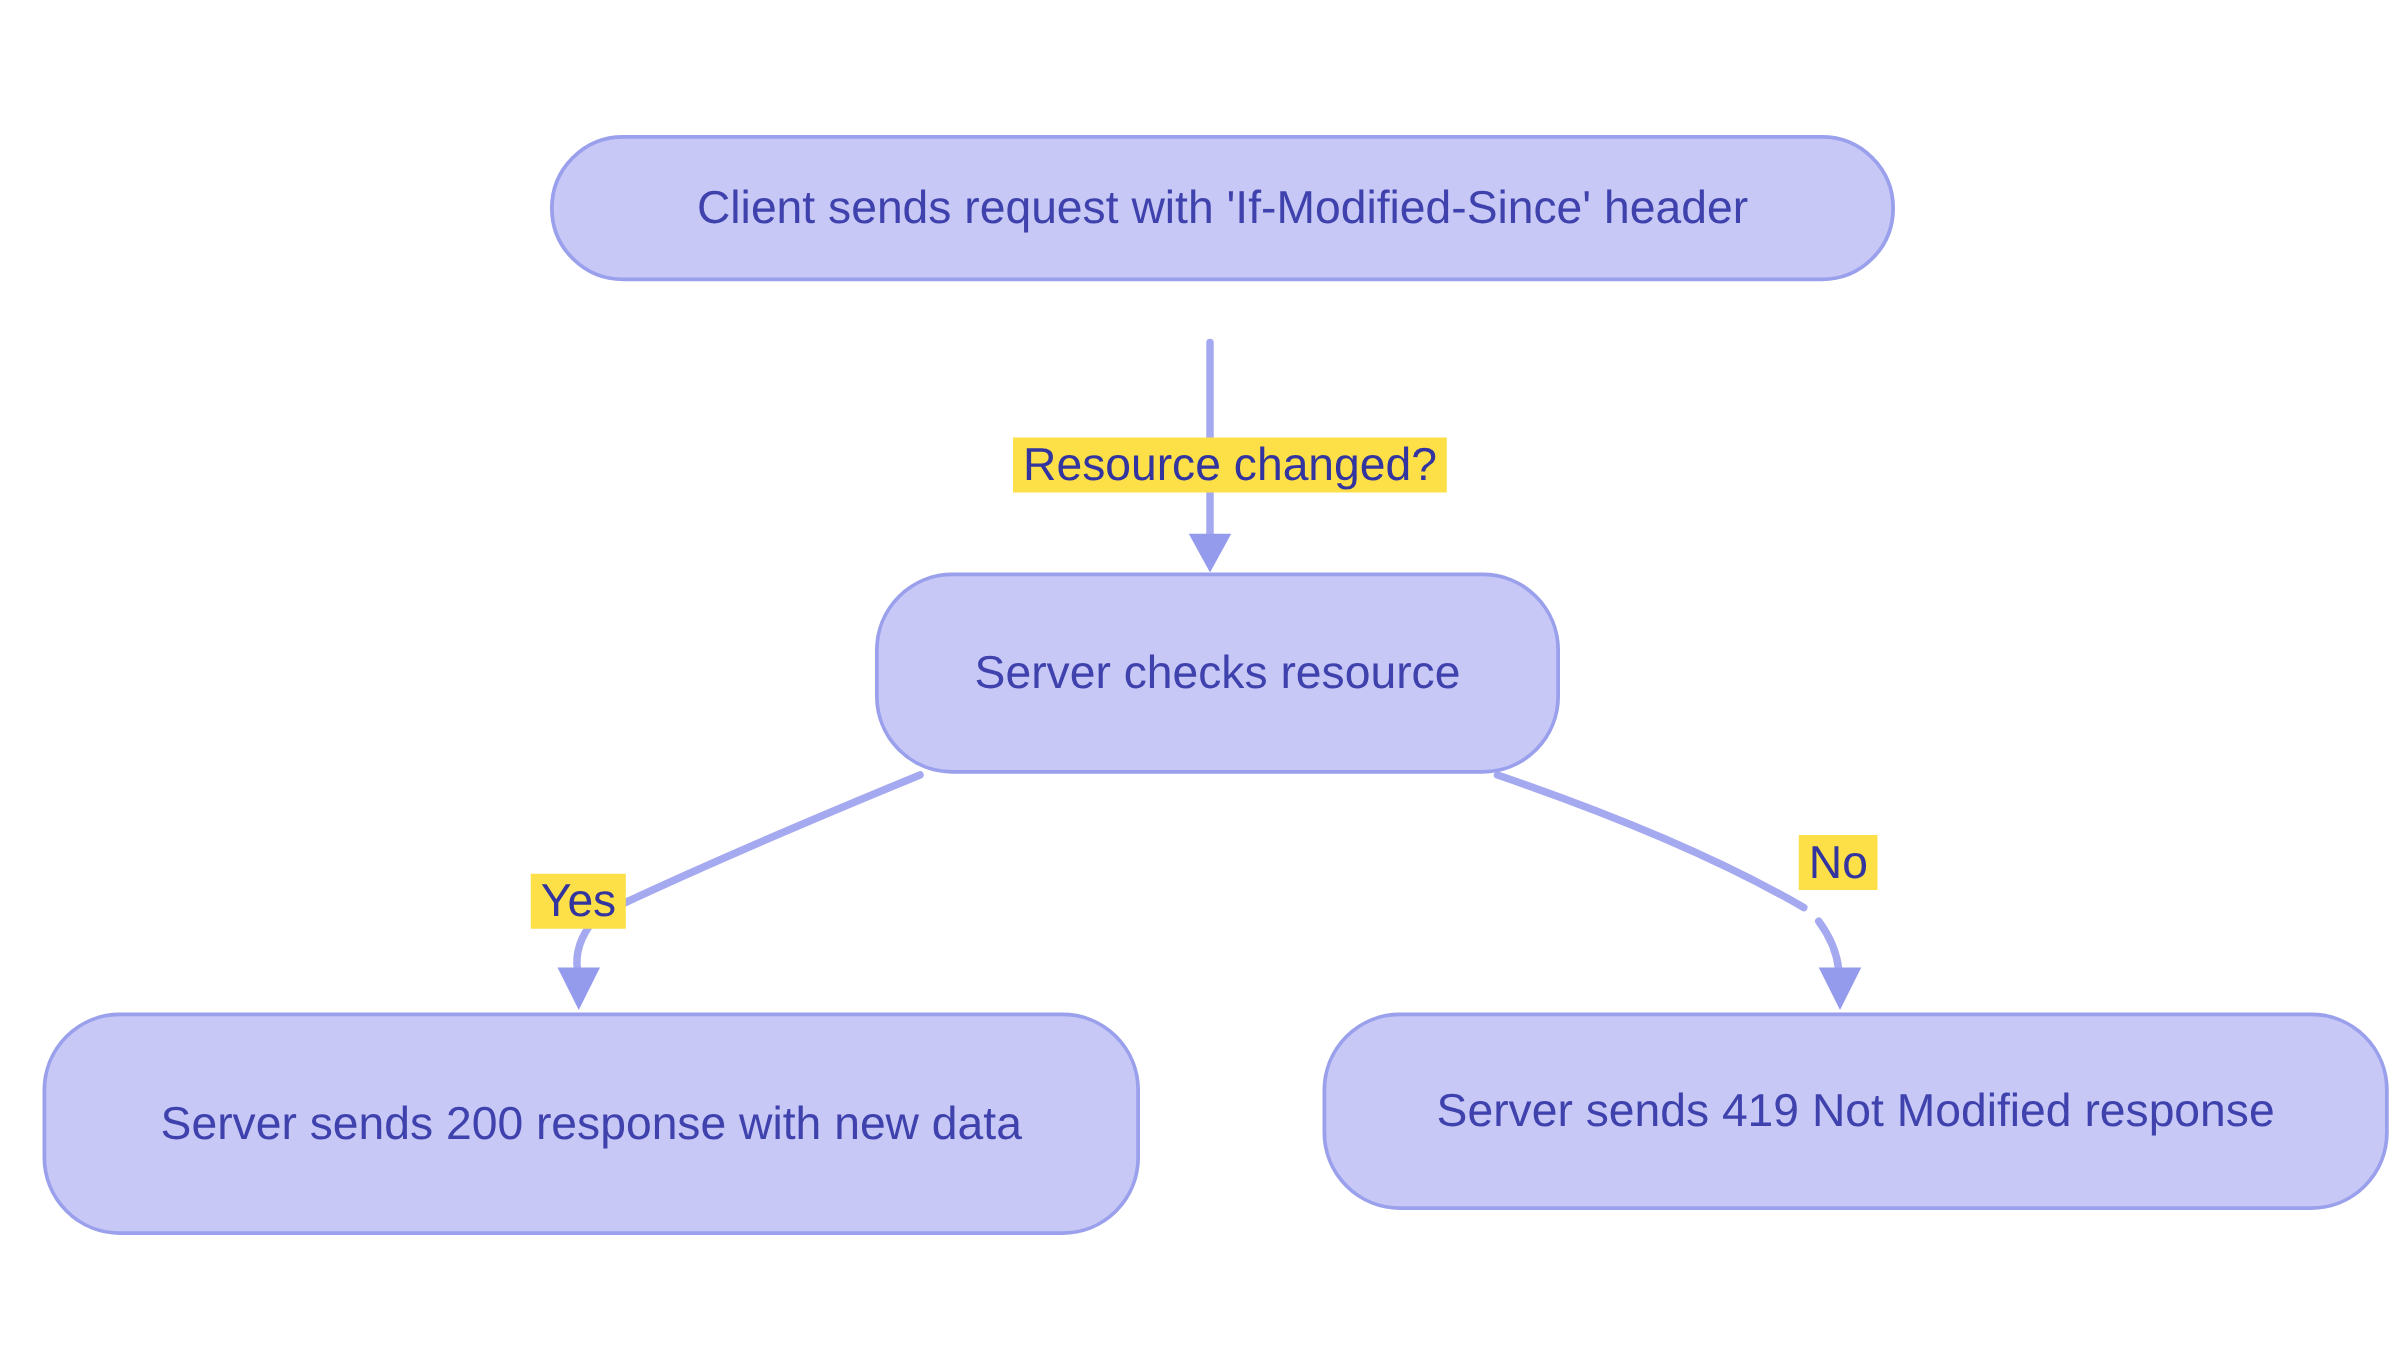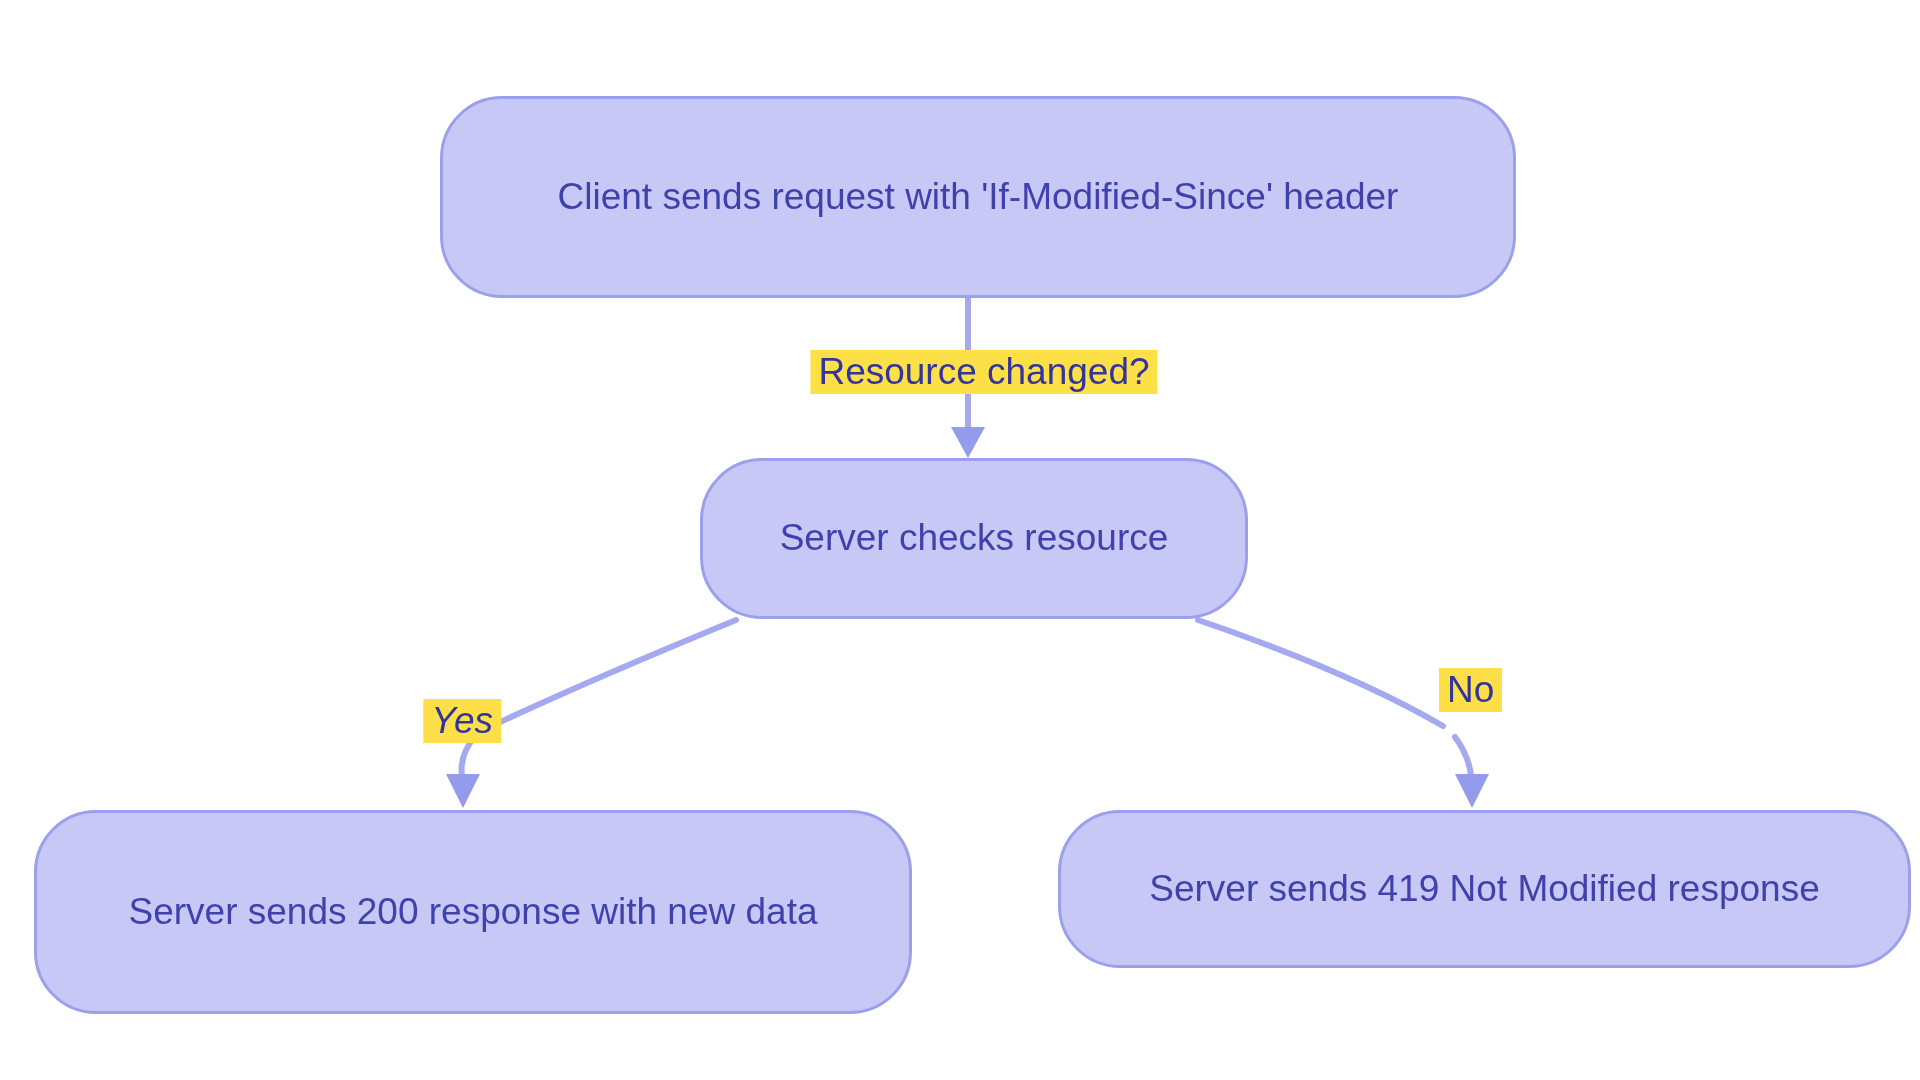--- a/index.html
+++ b/index.html
@@ -40,35 +40,35 @@
     border-radius: 62px;
     display: flex;
     align-items: center;
     justify-content: center;
     text-align: center;
     color: #3f42ad;
     font-size: 37px;
     line-height: 1.2;
     padding: 0 30px;
   }
-  .node-1 { left: 440px; top: 96px;  width: 1076px; height: 202px; }
+  .node-1 { left: 440px; top: 108px;  width: 1076px; height: 117px; }
   .node-2 { left: 700px; top: 458px;  width: 548px;  height: 161px; justify-content: center; }
-  .node-3 { left: 34px;  top: 810px;  width: 878px;  height: 204px; }
+  .node-3 { left: 34px;  top: 810px;  width: 878px;  height: 178px; }
   .node-4 { left: 1058px; top: 810px; width: 853px;  height: 158px; }
   .edge-label {
     position: absolute;
     color: #32349f;
     font-size: 37px;
     line-height: 42px;
     background: #fde047;
     padding: 1px 8px;
     white-space: nowrap;
   }
   .label-mid { left: 984px; top: 350px; transform: translateX(-50%); }
-  .label-yes { left: 501px; top: 699px; transform: translateX(-100%); font-style: italic; }
+  .label-yes { left: 501px; top: 699px; transform: translateX(-100%); }
   .label-no  { left: 1439px; top: 668px; }
 </style>
 </head>
 <body>
 
 <div class="canvas">
 
   <svg class="edges-layer" viewBox="0 0 1920 1080" xmlns="http://www.w3.org/2000/svg">
 
     <path d="M 968 274 L 968 429" stroke="#a5aaf0"></path>

